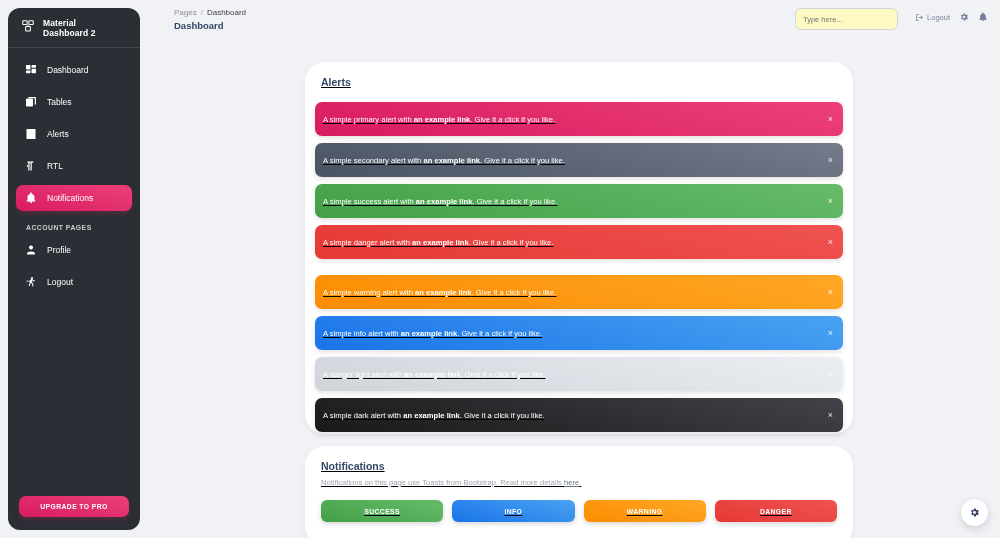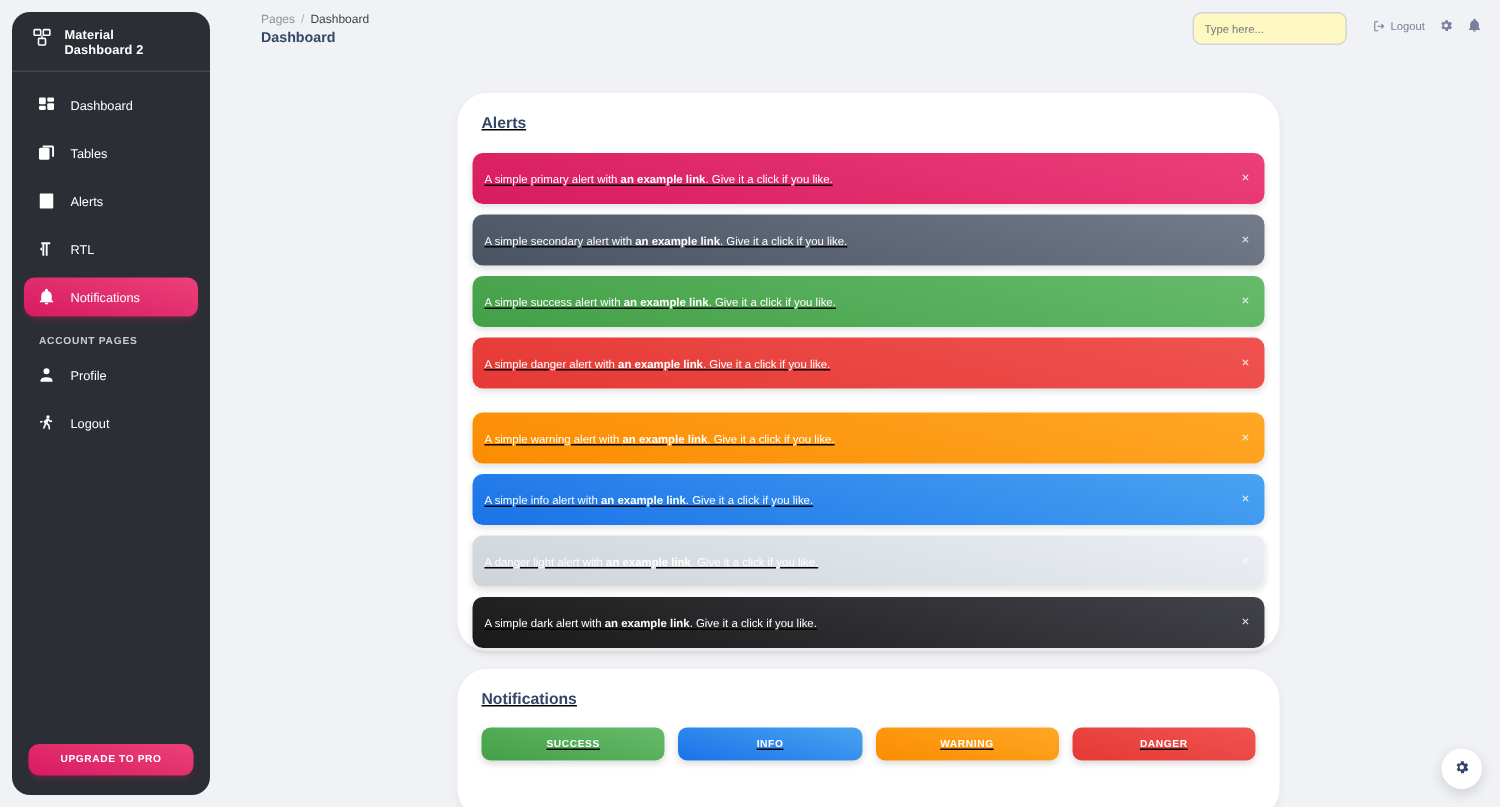--- a/index.html
+++ b/index.html
@@ -307,20 +307,21 @@
     <div class="alert a-dark">
       <span><span>A simple dark alert with </span><b>an example link</b><span>. Give it a click if you like.</span></span>
       <span class="close">×</span>
     </div>
 
   </div>
 </div>
 
 <div class="card" id="notif-card">
   <div class="card-title">Notifications</div>
+  <div class="card-sub"><span>Notifications on this page use Toasts from Bootstrap. Read more details </span><a href="#">here</a><span>.</span></div>
   <div class="btn-row">
     <button class="nbtn b-success">SUCCESS</button>
     <button class="nbtn b-info">INFO</button>
     <button class="nbtn b-warning">WARNING</button>
     <button class="nbtn b-danger">DANGER</button>
   </div>
 </div>
 
 <div id="fab">
   <span>

